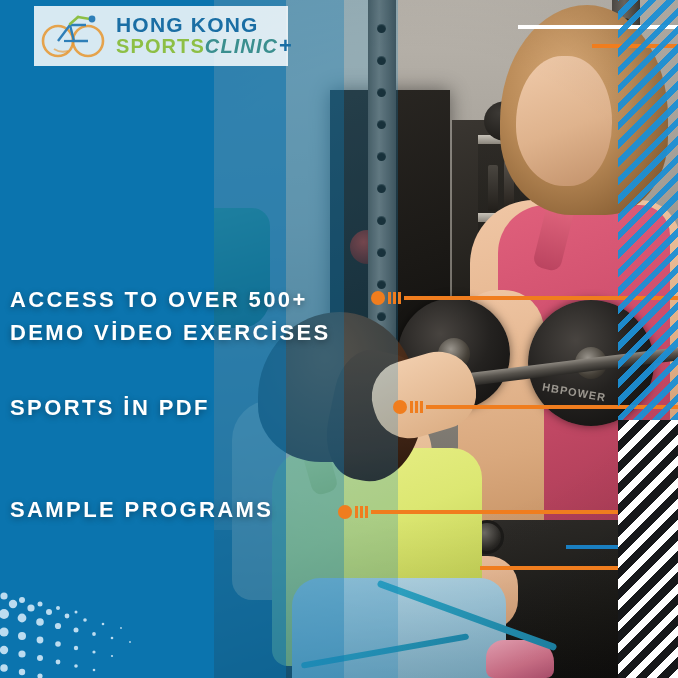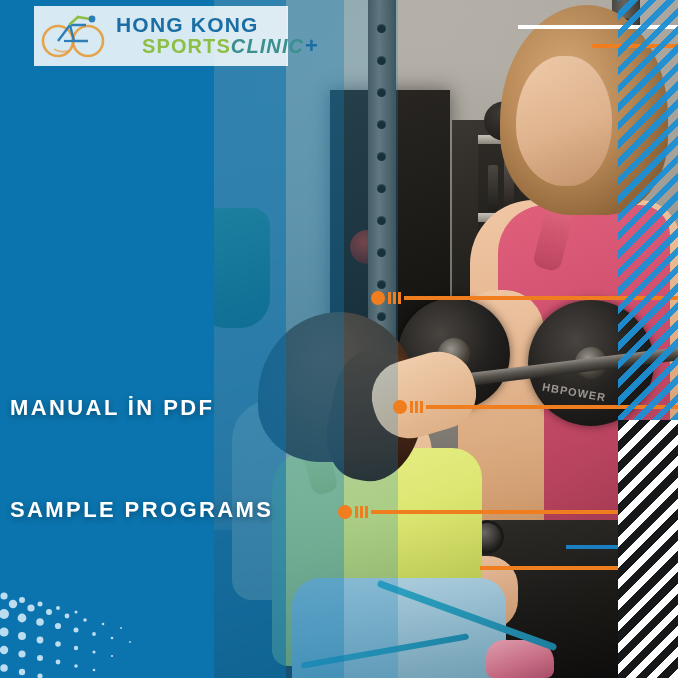--- a/index.html
+++ b/index.html
@@ -249,21 +249,21 @@
   }
   .logo-mark { width:70px; height:50px; flex:0 0 70px; }
   .logo-words { display:flex; flex-direction:column; line-height:1.04; }
   .logo-l1 {
     font-size:21px; font-weight:bold; letter-spacing:1.2px;
     color:#1a6ea4; font-family:"Liberation Sans",sans-serif; white-space:nowrap;
   }
   .logo-l2 {
     font-size:20px; font-weight:bold; letter-spacing:1.1px;
     color:#8dbf45; font-family:"Liberation Sans",sans-serif; white-space:nowrap;
-    display:flex; align-items:baseline;margin-left:26px;
+    display:flex; align-items:baseline;
   }
   .logo-clinic { color:#3b8f8f;font-style:italic; }
   .logo-plus { color:#1a6ea4; font-size:22px; margin-left:1px; }
 
   
   .h-workshop {
     position:absolute; left:46px; top:84px;
     font-size:56px; font-weight:bold; letter-spacing:10px;
     color:#f07d1e; font-family:"Liberation Sans",sans-serif;
     white-space:nowrap; line-height:1;
@@ -511,22 +511,26 @@
       <span class="logo-l1">HONG KONG</span>
       <span class="logo-l2">
         <span>SPORTS </span>
         <span class="logo-clinic">CLINIC</span>
         <span class="logo-plus">+</span>
       </span>
     </div>
   </div>
 
 
+  <div class="bullet b1">
+    <div class="bline">ACCESS TO OVER 500+</div>
+    <div class="bline">DEMO VİDEO EXERCİSES</div>
+  </div>
   <div class="bullet b2">
-    <div class="bline">MANUAL İN PDF</div>
+    <div class="bline">SPORTS İN PDF</div>
   </div>
   <div class="bullet b3">
     <div class="bline">SAMPLE PROGRAMS</div>
   </div>
 
   <div class="marker m1">
     <span class="dot"></span>
     <span class="ticks">
         <i></i>
         <i></i>

